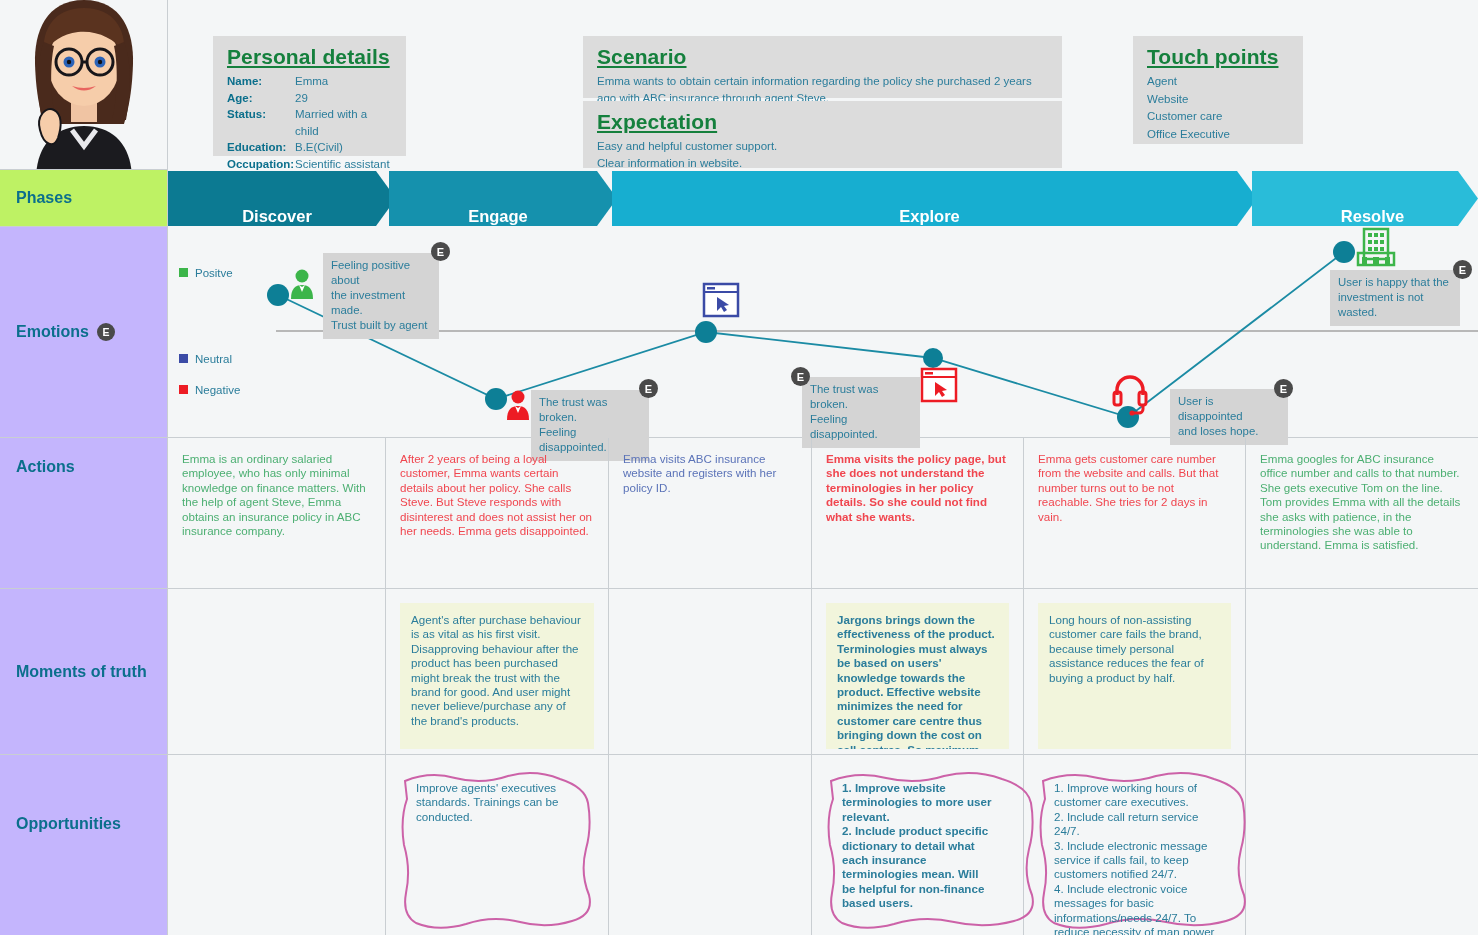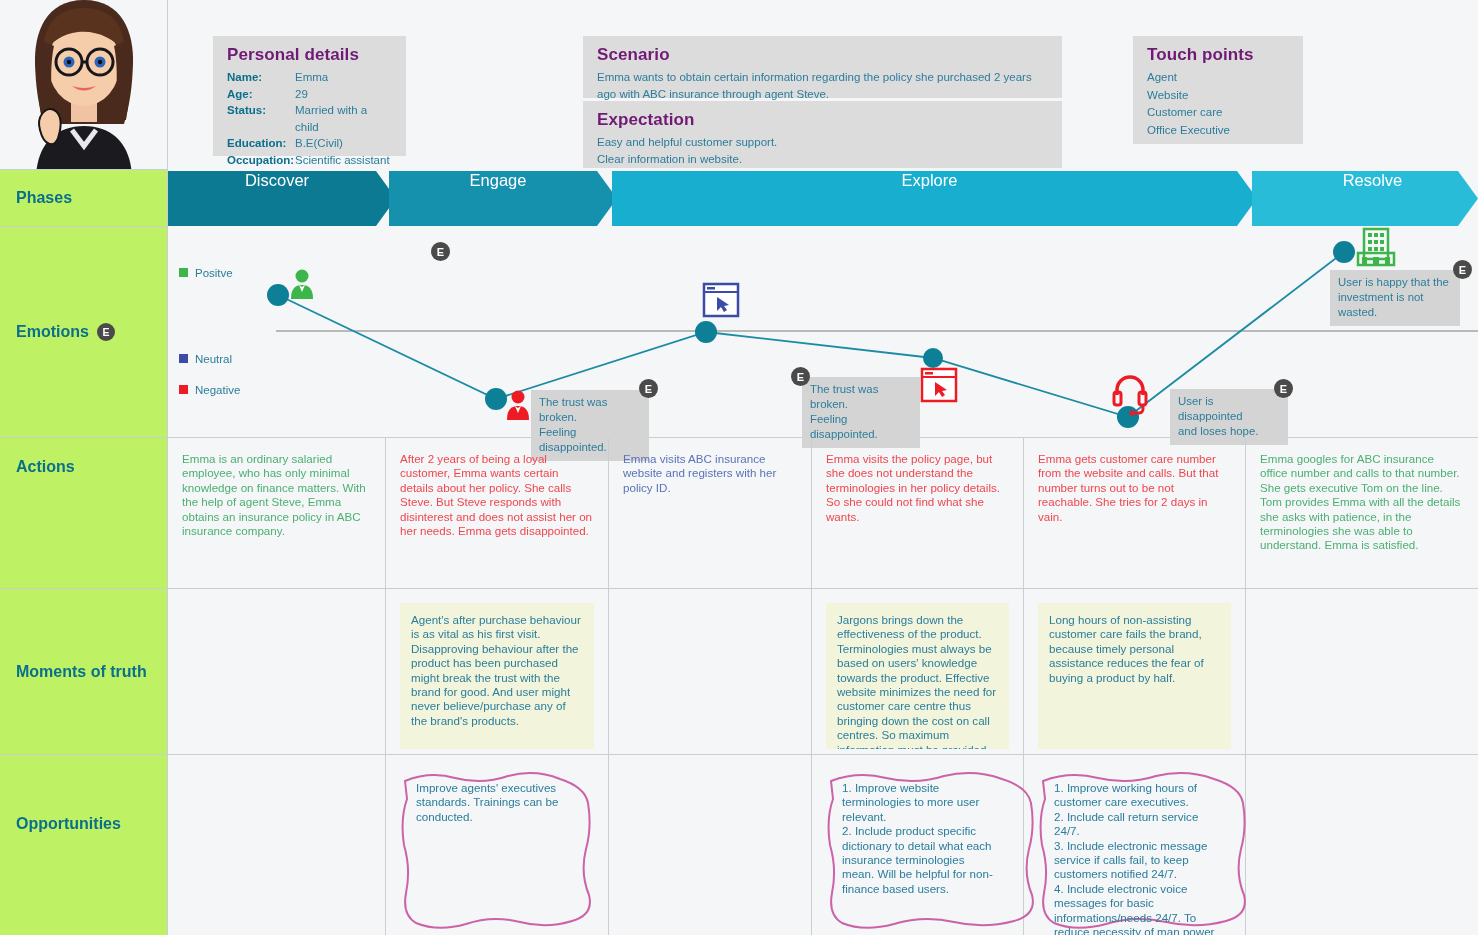--- a/index.html
+++ b/index.html
@@ -19,22 +19,23 @@
     position: absolute; left: 0; top: 0; width: 168px; height: 170px;
     border-right: 1px solid #c9ced2; border-bottom: 1px solid #c9ced2;
     background: #f4f6f7; overflow: hidden;
   }
   .avatar-svg { position: absolute; left: 6px; top: -10px; }
 
   .info-box {
     position: absolute; background: #dcdcdc; padding: 9px 12px 11px 14px;
   }
   .info-title {
-    color: #701a75; font-size: 17px; font-weight: bold; margin-bottom: 4px;
+    color: #15803d; font-size: 21px; font-weight: bold; margin-bottom: 4px;
     letter-spacing: .1px;
+    text-decoration: underline;
   }
   .kv { display: flex; font-size: 11.5px; line-height: 16.5px; }
   .kv .k { color: #0b6f8c; font-weight: bold; width: 68px; flex: none; }
   .kv .v { color: #2b7d9b; }
   .plain-line { font-size: 11.5px; line-height: 17px; color: #2b7d9b; }
   .tp-line { font-size: 11.5px; line-height: 17.5px; color: #2b7d9b; }
 
   #personal-details { left: 213px; top: 36px; width: 193px; height: 120px; }
   #scenario-box { left: 583px; top: 36px; width: 479px; height: 62px; }
   #expectation-box { left: 583px; top: 101px; width: 479px; height: 67px; }
@@ -43,49 +44,49 @@
   
   .phases-row { position: absolute; left: 0; top: 170px; width: 1478px; height: 57px; }
   .phase-label-cell {
     position: absolute; left: 0; top: 0; width: 168px; height: 57px;
     border-right: 1px solid #c9ced2; border-bottom: 1px solid #c9ced2;
     display: flex; align-items: center; padding-left: 16px;
     color: #0b6f8c; font-size: 16px; font-weight: bold; background: #bef264;
   }
   .chev {
     position: absolute; top: 1px; height: 55px;
-    display: flex; align-items: flex-start; justify-content: center;
-    color: #fff; font-size: 16.5px;
+    display: flex; align-items: flex-end; justify-content: center;
+    color: #fff; font-size: 16.5px; font-weight: bold;
   }
   .chev span { position: relative; z-index: 2; padding-right: 10px; }
 
   
   .row { position: absolute; left: 0; width: 1478px; border-bottom: 1px solid #c9ced2; }
   .row-label {
     position: absolute; left: 0; top: 0; width: 168px; height: 100%;
-    border-right: 1px solid #c9ced2; background: #bef264;
+    border-right: 1px solid #c9ced2; background: #c4b5fd;
     color: #0b6f8c; font-size: 16px; font-weight: bold;
     display: flex; align-items: center; padding-left: 16px;
   }
   #row-emotions { top: 227px; height: 211px; }
   #row-actions  { top: 438px; height: 151px; padding-left: 8px; }
   #row-moments  { top: 589px; height: 166px; }
   #row-opps     { top: 755px; height: 180px; border-bottom: none; }
 
   .emotions-label { align-items: flex-start !important; padding-top: 96px; }
   .moments-label  { align-items: center !important; }
   .opps-label     { align-items: flex-start !important; padding-top: 60px; }
   .actions-label  { align-items: flex-start !important; padding-top: 20px; }
 
   .cells { position: absolute; left: 168px; top: 0; height: 100%; width: 1310px; display: flex; }
   .cell { height: 100%; border-right: 1px solid #c9ced2; position: relative; padding: 14px 14px 0 14px; }
   .cell:last-child { border-right: none; }
 
   .c1 { width: 218px; } .c2 { width: 223px; } .c3 { width: 203px; }
-  .c4 { width: 212px; } .c5 { width: 222px; } .c6 { width: 232px; }
+  .c4 { width: 212px; font-weight: bold; } .c5 { width: 222px; } .c6 { width: 232px; }
 
   .act-text { font-size: 11.6px; line-height: 14.4px; }
   .act-green { color: #4caf72; }
   .act-red   { color: #f0464f; }
   .act-blue  { color: #5b73b8; }
 
   .mot-box {
     background: #f2f5dc; padding: 10px 11px 12px 11px;
     color: #2b7d9b; font-size: 11.6px; line-height: 14.4px;
     height: 146px; overflow: hidden;
@@ -314,20 +315,23 @@
           <rect x="10" y="18" width="4" height="4" fill="#3cb54a"></rect>
           <rect x="16" y="18" width="4" height="4" fill="#3cb54a"></rect>
           <rect x="22" y="18" width="4" height="4" fill="#3cb54a"></rect>
           <rect x="0" y="24" width="36" height="12" fill="none" stroke="#3cb54a" stroke-width="2.5"></rect>
           <rect x="4" y="28" width="5" height="8" fill="#3cb54a"></rect>
           <rect x="15" y="28" width="6" height="8" fill="#3cb54a"></rect>
           <rect x="27" y="28" width="5" height="8" fill="#3cb54a"></rect>
         </g>
       </svg>
 
+      <div class="callout" style="left:155px; top:26px; width:116px;">Feeling positive about
+the investment made.
+Trust built by agent</div>
       <div class="ebadge" style="left:263px; top:15px;">E</div>
 
       <div class="callout" style="left:363px; top:163px; width:118px;">The trust was broken.
 Feeling disappointed.</div>
       <div class="ebadge" style="left:471px; top:152px;">E</div>
 
       <div class="callout" style="left:634px; top:150px; width:118px;">The trust was broken.
 Feeling disappointed.</div>
       <div class="ebadge" style="left:623px; top:140px;">E</div>
 

